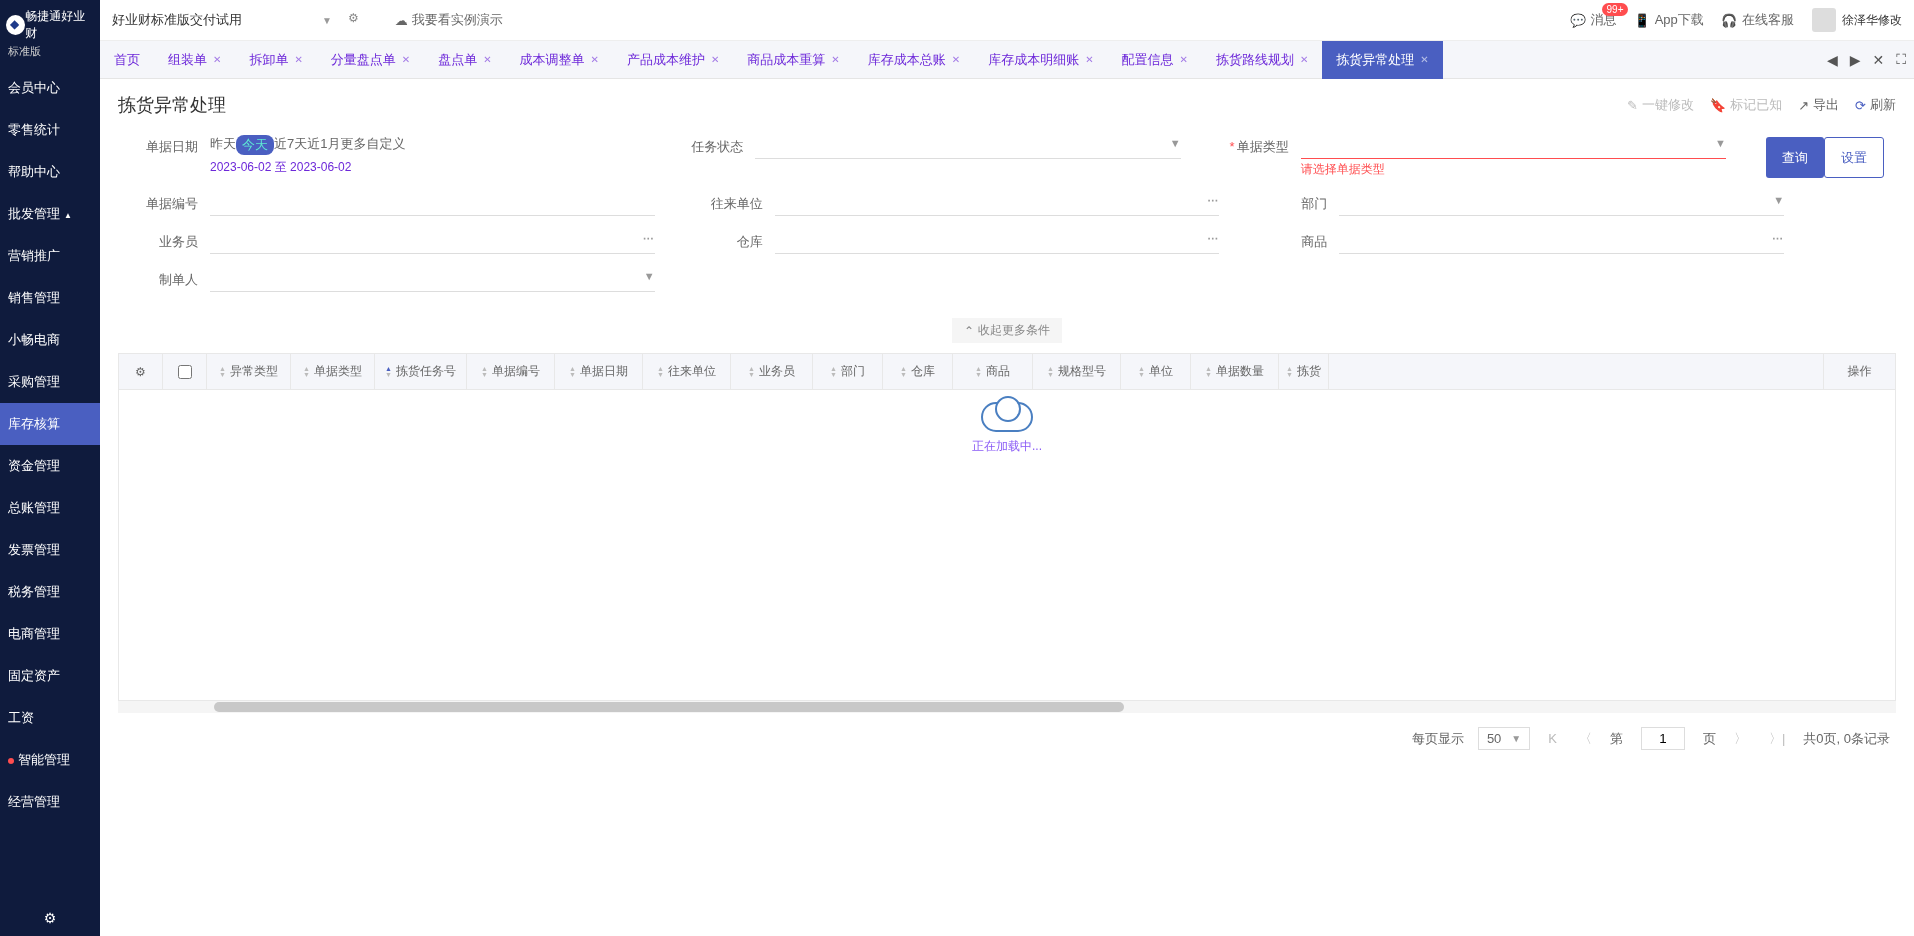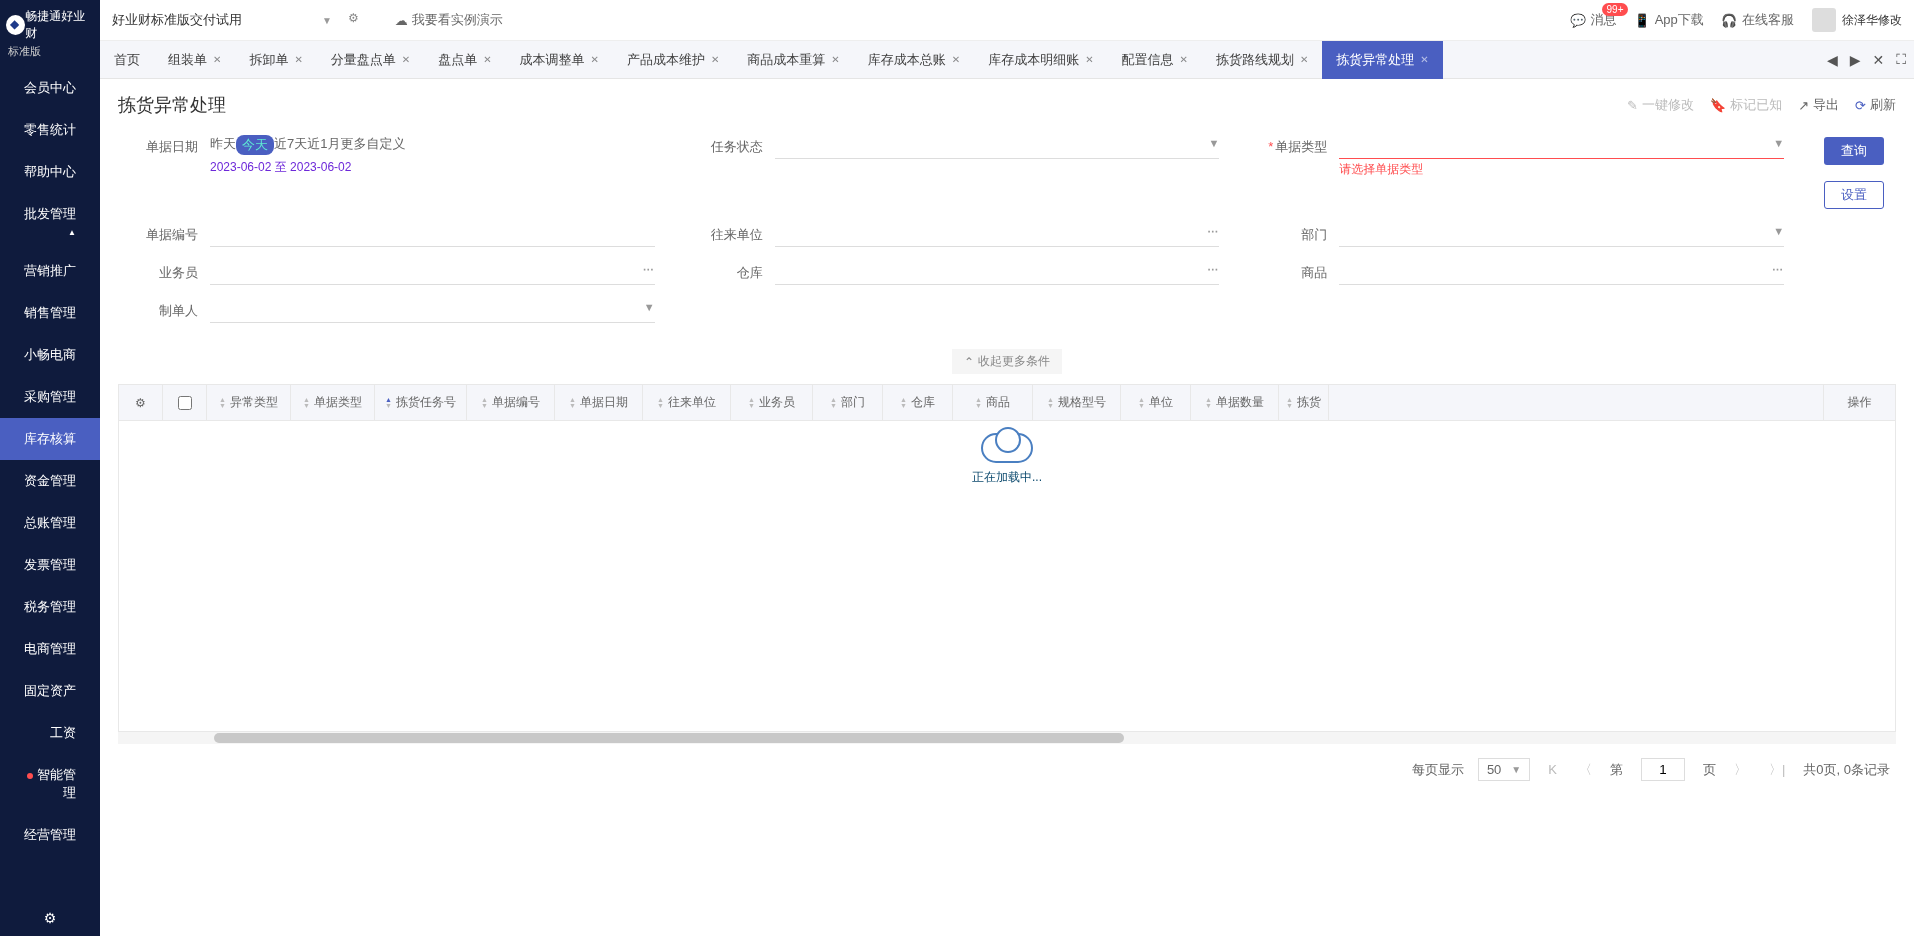--- a/index.html
+++ b/index.html
@@ -7,21 +7,21 @@
 
 .app { display: flex; height: 100vh; }
 
 
 .sidebar { width: 100px; background: #0f1b3d; color: #fff; display: flex; flex-direction: column; flex-shrink: 0; }
 .sidebar-logo { display: flex; align-items: center; padding: 8px 6px 2px; font-size: 12px; }
 .sidebar-logo .logo-img { width: 20px; height: 20px; background: #fff; border-radius: 50%; position: relative; }
 .sidebar-logo .logo-img::after { content: "◆"; color: #1e3a8a; position: absolute; left: 4px; top: 2px; font-size: 12px; }
 .sidebar-sub { font-size: 11px; padding: 0 8px 8px; color: #ccc; }
 .sidebar-menu { flex: 1; overflow-y: auto; }
-.sidebar-item { padding: 12px 24px; text-align: right; font-size: 13px; cursor: pointer; position: relative; }
+.sidebar-item { padding: 12px 8px; text-align: left; font-size: 13px; cursor: pointer; position: relative; }
 .sidebar-item.active { background: #4a5fc1; }
 .sidebar-item.expand::after { content: "▲"; font-size: 8px; margin-left: 4px; }
 .sidebar-item .dot { display: inline-block; width: 6px; height: 6px; background: #ff4d4f; border-radius: 50%; margin-right: 4px; vertical-align: middle; }
 .sidebar-footer { padding: 10px; text-align: center; }
 .sidebar-footer .gear { font-size: 14px; cursor: pointer; }
 
 
 .main { flex: 1; display: flex; flex-direction: column; min-width: 0; }
 
 
@@ -32,21 +32,21 @@
 .demo-link { display: flex; align-items: center; gap: 4px; color: #666; cursor: pointer; font-size: 13px; margin-left: 20px; }
 .topbar-right { margin-left: auto; display: flex; align-items: center; gap: 18px; }
 .topbar-item { display: flex; align-items: center; gap: 4px; color: #666; cursor: pointer; font-size: 13px; position: relative; }
 .badge { position: absolute; top: -8px; right: -12px; background: #ff4d4f; color: #fff; font-size: 10px; padding: 1px 5px; border-radius: 8px; }
 .user { display: flex; align-items: center; gap: 6px; }
 .avatar { width: 24px; height: 24px; background: #ddd; border-radius: 3px; }
 
 
 .tabs { display: flex; align-items: center; background: #f5f6fa; border-bottom: 1px solid #e5e5e5; height: 38px; }
 .tab-list { display: flex; flex: 1; overflow: hidden; }
-.tab { display: flex; align-items: center; padding: 0 14px; height: 38px; font-size: 13px; cursor: pointer; gap: 6px; white-space: nowrap; color: #404040; }
+.tab { display: flex; align-items: center; padding: 0 14px; height: 38px; font-size: 13px; cursor: pointer; gap: 6px; white-space: nowrap; color: #6d28d9; }
 .tab.active { background: #4a5fc1; color: #fff; }
 .tab .close { font-size: 10px; opacity: 0.6; }
 .tab-controls { display: flex; align-items: center; padding: 0 8px; gap: 12px; }
 .tab-controls span { cursor: pointer; color: #555; font-size: 14px; }
 
 
 .page-hdr { display: flex; align-items: center; padding: 14px 18px; }
 .page-title { font-size: 18px; font-weight: 500; }
 .page-hdr-actions { margin-left: auto; display: flex; align-items: center; gap: 16px; }
 .hdr-btn { display: flex; align-items: center; gap: 4px; font-size: 13px; cursor: pointer; color: #666; }
@@ -61,39 +61,39 @@
 .filter-body { flex: 1; min-width: 0; }
 .filter-input { width: 100%; border: none; border-bottom: 1px solid #ddd; padding: 4px 20px 4px 0; font-size: 13px; position: relative; height: 24px; }
 .filter-input.error { border-bottom-color: #ff4d4f; }
 .filter-input .suffix { position: absolute; right: 0; top: 2px; color: #999; font-size: 11px; cursor: pointer; }
 .filter-input .suffix.dots { letter-spacing: 1px; font-weight: bold; }
 .date-presets { display: flex; font-size: 13px; color: #666; }
 .date-presets span { cursor: pointer; }
 .date-presets .active { background: #4a5fc1; color: #5eead4; padding: 1px 6px; border-radius: 8px; }
 .date-range { font-size: 12px; color: #6d28d9; margin-top: 4px; }
 .err-msg { color: #ff4d4f; font-size: 12px; margin-top: 2px; }
-.filter-actions { display: flex; flex-direction: column; gap: 16px; padding-top: 2px; }
+.filter-actions { display: flex; flex-direction: row; gap: 0; padding-top: 2px; }
 .btn-primary { background: #4a5fc1; color: #fff; border: none; padding: 5px 16px; border-radius: 3px; font-size: 13px; cursor: pointer; }
 .btn-outline { background: #fff; color: #4a5fc1; border: 1px solid #4a5fc1; padding: 4px 16px; border-radius: 3px; font-size: 13px; cursor: pointer; }
 
 .collapse-bar { text-align: center; margin: 4px 0 10px; }
 .collapse-btn { display: inline-flex; align-items: center; gap: 4px; background: #f5f5f5; padding: 4px 12px; color: #888; font-size: 12px; cursor: pointer; }
 
 
 .table-wrap { margin: 0 18px; border: 1px solid #e8e8e8; position: relative; }
 .table-head { display: flex; background: #f5f6fa; border-bottom: 1px solid #e8e8e8; height: 36px; align-items: center; }
 .th { display: flex; align-items: center; justify-content: center; gap: 4px; border-right: 1px solid #e8e8e8; height: 100%; font-size: 12px; color: #666; padding: 0 6px; flex-shrink: 0; }
 .th.gear-col { width: 44px; }
 .th.chk-col { width: 44px; }
 .th .sort { display: flex; flex-direction: column; font-size: 7px; line-height: 6px; color: #bbb; }
 .th .sort.asc .up { color: #4a5fc1; }
 .th input[type=checkbox] { width:14px; height:14px; }
 .th.op-col { margin-left: auto; border-left: 1px solid #e8e8e8; border-right: none; width: 72px; }
 .table-body { height: 310px; position: relative; display: flex; align-items: flex-start; justify-content: center; padding-top: 6px; }
-.loading { text-align: center; color: #0c4a6e; font-size: 12px; }
+.loading { text-align: center; color: #8b5cf6; font-size: 12px; }
 .loading .cloud { width: 52px; height: 36px; margin: 0 auto 6px; position: relative; }
 .loading .cloud::before { content: ""; position: absolute; width: 48px; height: 26px; background: #fff; border: 2px solid #4a7fc1; border-radius: 20px; bottom: 0; left: 0; }
 .loading .cloud::after { content: ""; position: absolute; width: 22px; height: 22px; background: #fff; border: 2px solid #4a7fc1; border-radius: 50%; top: 0; left: 14px; }
 .hscroll { height: 12px; background: #f5f5f5; position: relative; margin: 0 18px; }
 .hscroll .thumb { position: absolute; left: 96px; width: 910px; top: 1px; height: 10px; background: #c8c8c8; border-radius: 5px; }
 
 
 .pagination { display: flex; align-items: center; justify-content: flex-end; gap: 14px; padding: 14px 24px; font-size: 13px; color: #666; }
 .pagination .pg-select { border: 1px solid #ddd; padding: 3px 8px; display: flex; align-items: center; gap: 10px; cursor: pointer; }
 .pagination .pg-nav { color: #bbb; cursor: pointer; padding: 0 4px; }

